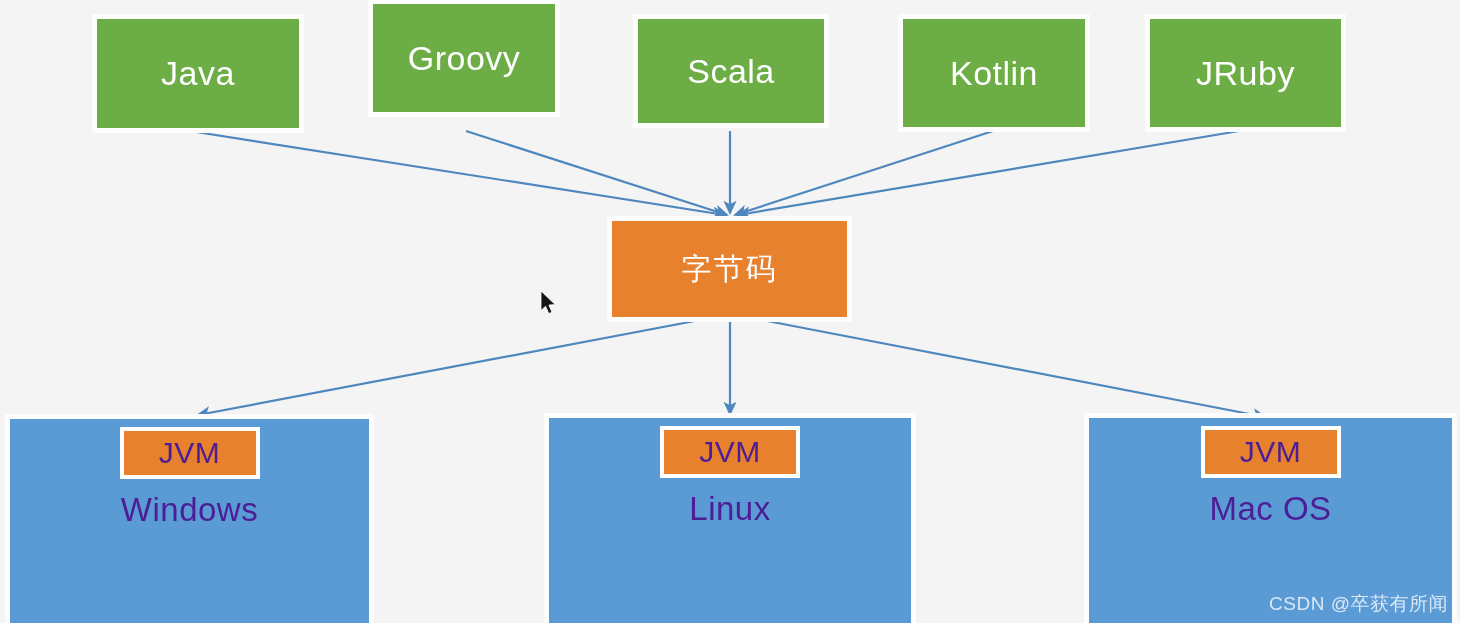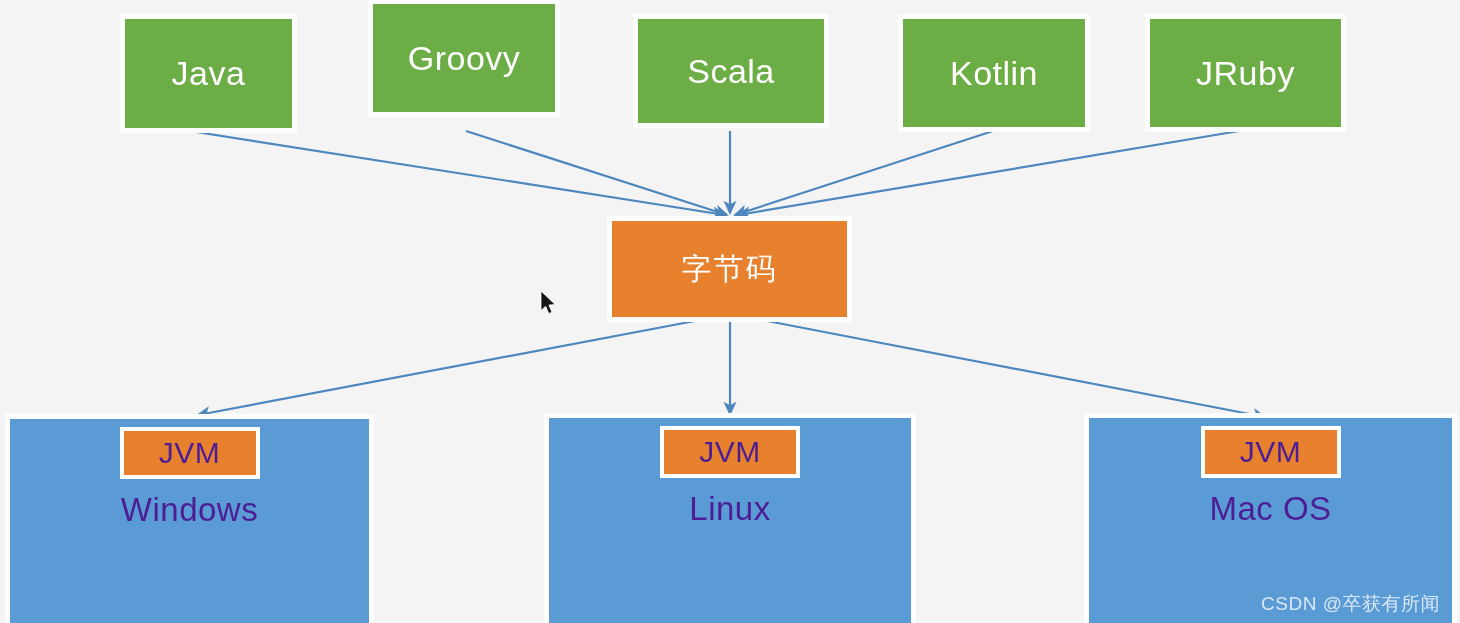--- a/index.html
+++ b/index.html
@@ -79,21 +79,21 @@
     right: 0;
     top: 72px;
     text-align: center;
     color: #4c1d95;
     font-size: 33px;
     letter-spacing: 0.5px;
   }
 
   .watermark {
     position: absolute;
-    right: 20px;
+    right: 12px;
     bottom: 6px;
     font-size: 19px;
     color: #e4eef8;
     opacity: 0.92;
     letter-spacing: 0.5px;
     white-space: nowrap;
   }
 
   .cursor {
     position: absolute;
@@ -121,21 +121,21 @@
         <line x1="1239" y1="131" x2="738" y2="215"></line>
       </g>
     <g id="edges-down" stroke="#4E87BD" stroke-width="2.2" fill="none" marker-end="url(#arrowhead)">
         <line x1="700" y1="320" x2="198" y2="415"></line>
         <line x1="730" y1="320" x2="730" y2="414"></line>
         <line x1="762" y1="320" x2="1265" y2="417"></line>
       </g>
   </svg>
 
   <div id="lang-layer">
-      <div class="node lang-box" style="left: 97px; top: 19px; width: 167px; height: 109px; margin-left: 28px;">
+      <div class="node lang-box" style="left: 97px; top: 19px; width: 202px; height: 109px;">
         <span>Java</span>
       </div>
       <div class="node lang-box" style="left: 373px; top: 4px; width: 182px; height: 108px;">
         <span>Groovy</span>
       </div>
       <div class="node lang-box" style="left: 638px; top: 19px; width: 186px; height: 104px;">
         <span>Scala</span>
       </div>
       <div class="node lang-box" style="left: 903px; top: 19px; width: 182px; height: 108px;">
         <span>Kotlin</span>

